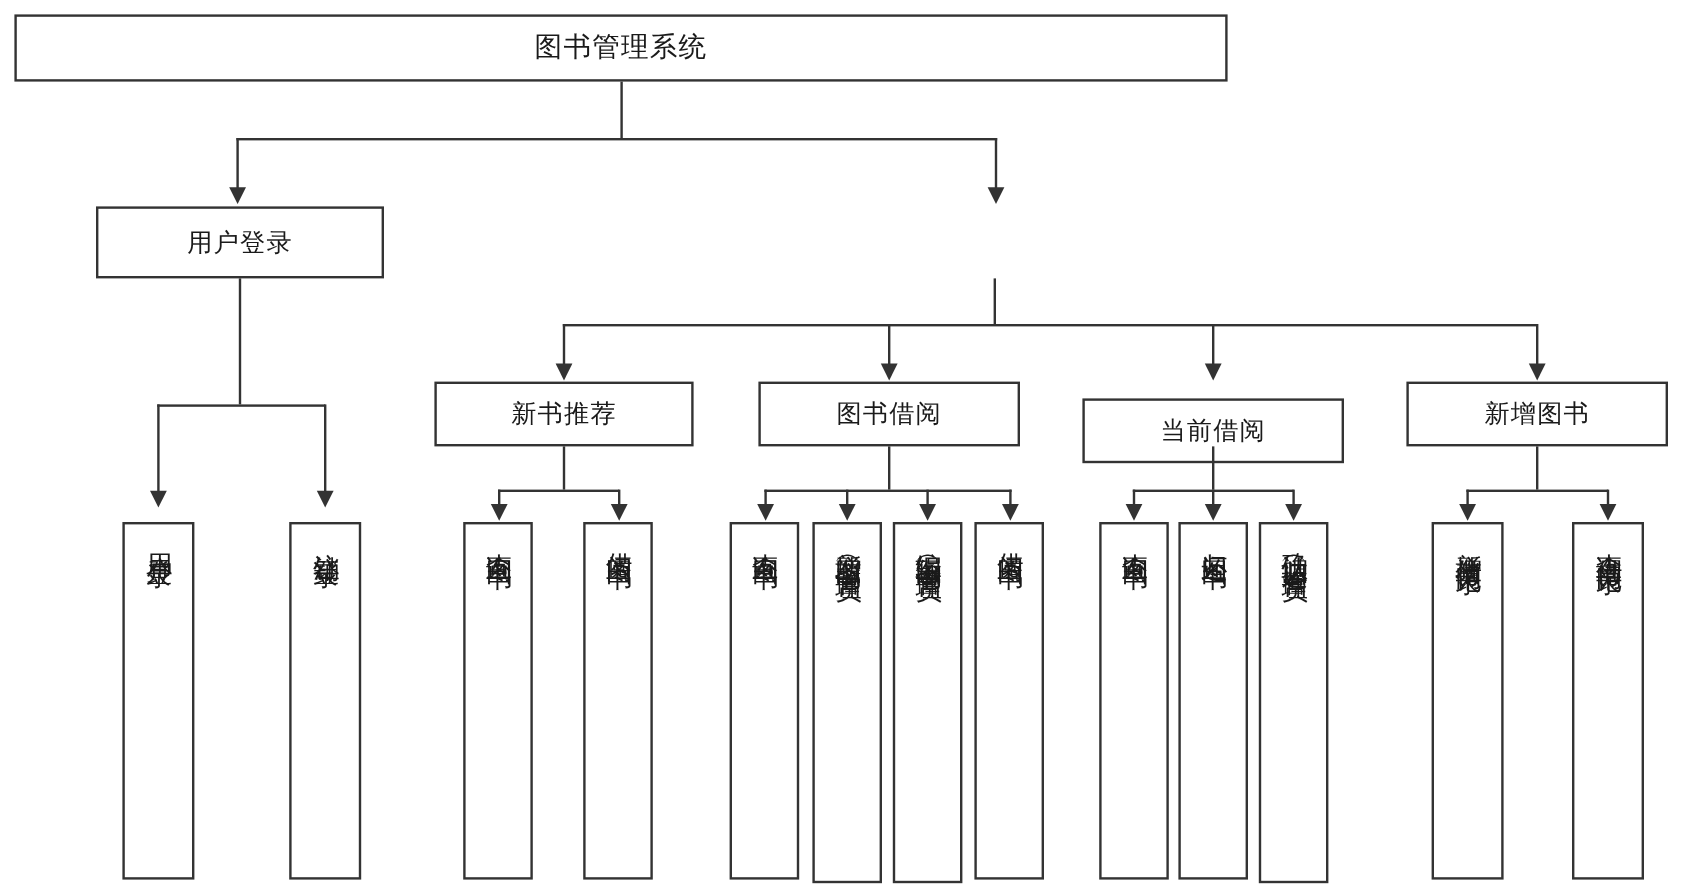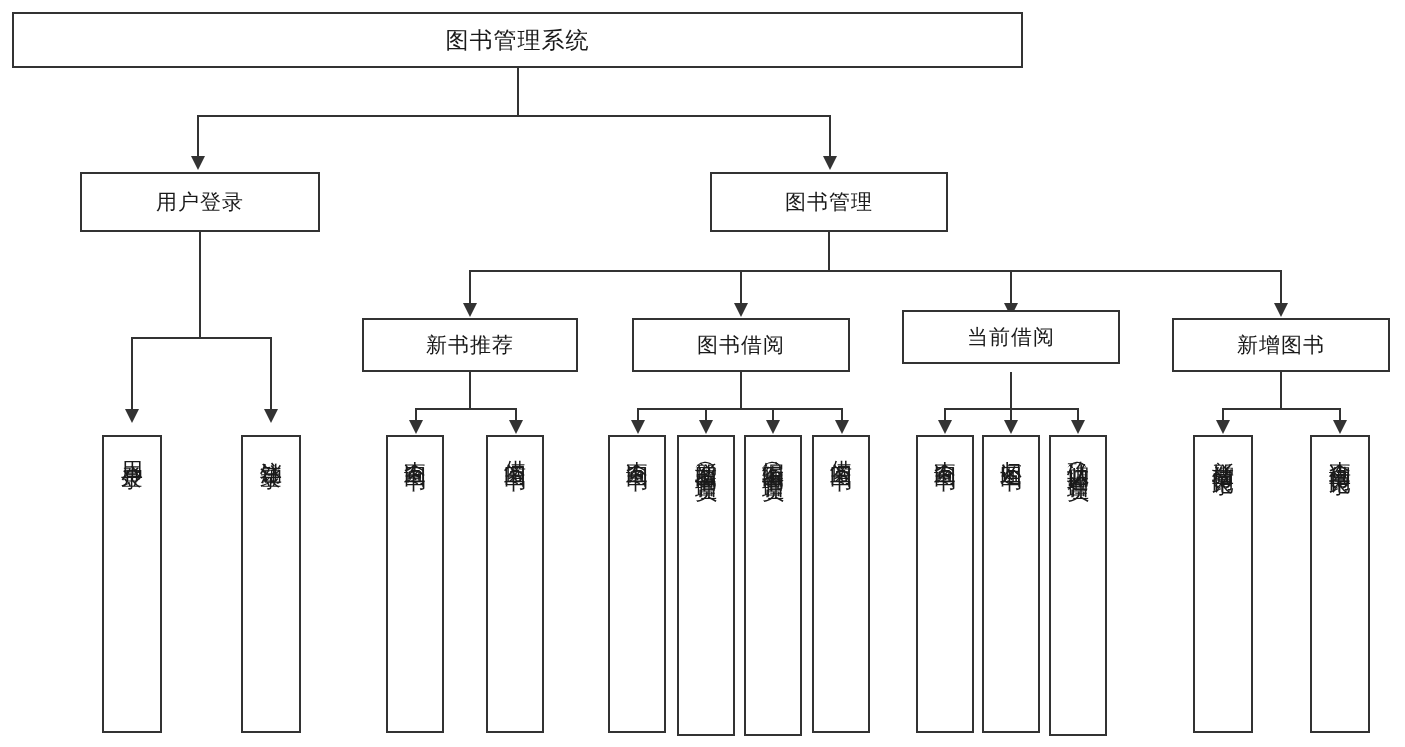--- a/index.html
+++ b/index.html
@@ -83,23 +83,20 @@
   <div class="hline" style="left:197px;top:115px;width:634px;"></div>
 
   <div class="vline" style="left:197px;top:115px;height:42px;"></div>
   <div class="arrow" style="left:191px;top:156px;"></div>
   <div class="vline" style="left:829px;top:115px;height:42px;"></div>
   <div class="arrow" style="left:823px;top:156px;"></div>
 
   <div class="node mid" style="left:80px;top:172px;width:240px;height:60px;">
     <span class="lbl">用户登录</span>
   </div>
-  <div class="node mid" style="left:710px;top:172px;width:238px;height:60px;">
-    <span class="lbl">图书管理</span>
-  </div>
 
   <div class="vline" style="left:199px;top:232px;height:105px;"></div>
   <div class="hline" style="left:131px;top:337px;width:140px;"></div>
   <div class="vline" style="left:131px;top:337px;height:73px;"></div>
   <div class="arrow" style="left:125px;top:409px;"></div>
   <div class="vline" style="left:270px;top:337px;height:73px;"></div>
   <div class="arrow" style="left:264px;top:409px;"></div>
 
   <div class="vline" style="left:828px;top:232px;height:38px;"></div>
   <div class="hline" style="left:469px;top:270px;width:811px;"></div>
@@ -111,21 +108,21 @@
   <div class="arrow" style="left:1004px;top:303px;"></div>
   <div class="vline" style="left:1280px;top:270px;height:34px;"></div>
   <div class="arrow" style="left:1274px;top:303px;"></div>
 
   <div class="node mid" style="left:362px;top:318px;width:216px;height:54px;">
     <span class="lbl">新书推荐</span>
   </div>
   <div class="node mid" style="left:632px;top:318px;width:218px;height:54px;">
     <span class="lbl">图书借阅</span>
   </div>
-  <div class="node mid" style="left:902px;top:310px;width:218px;height:54px;">
+  <div class="node mid" style="left:902px;top:332px;width:218px;height:54px;">
     <span class="lbl">当前借阅</span>
   </div>
   <div class="node mid" style="left:1172px;top:318px;width:218px;height:54px;">
     <span class="lbl">新增图书</span>
   </div>
 
   <div class="vline" style="left:469px;top:372px;height:36px;"></div>
   <div class="hline" style="left:415px;top:408px;width:101px;"></div>
   <div class="vline" style="left:415px;top:408px;height:14px;"></div>
   <div class="arrow" style="left:409px;top:420px;"></div>

